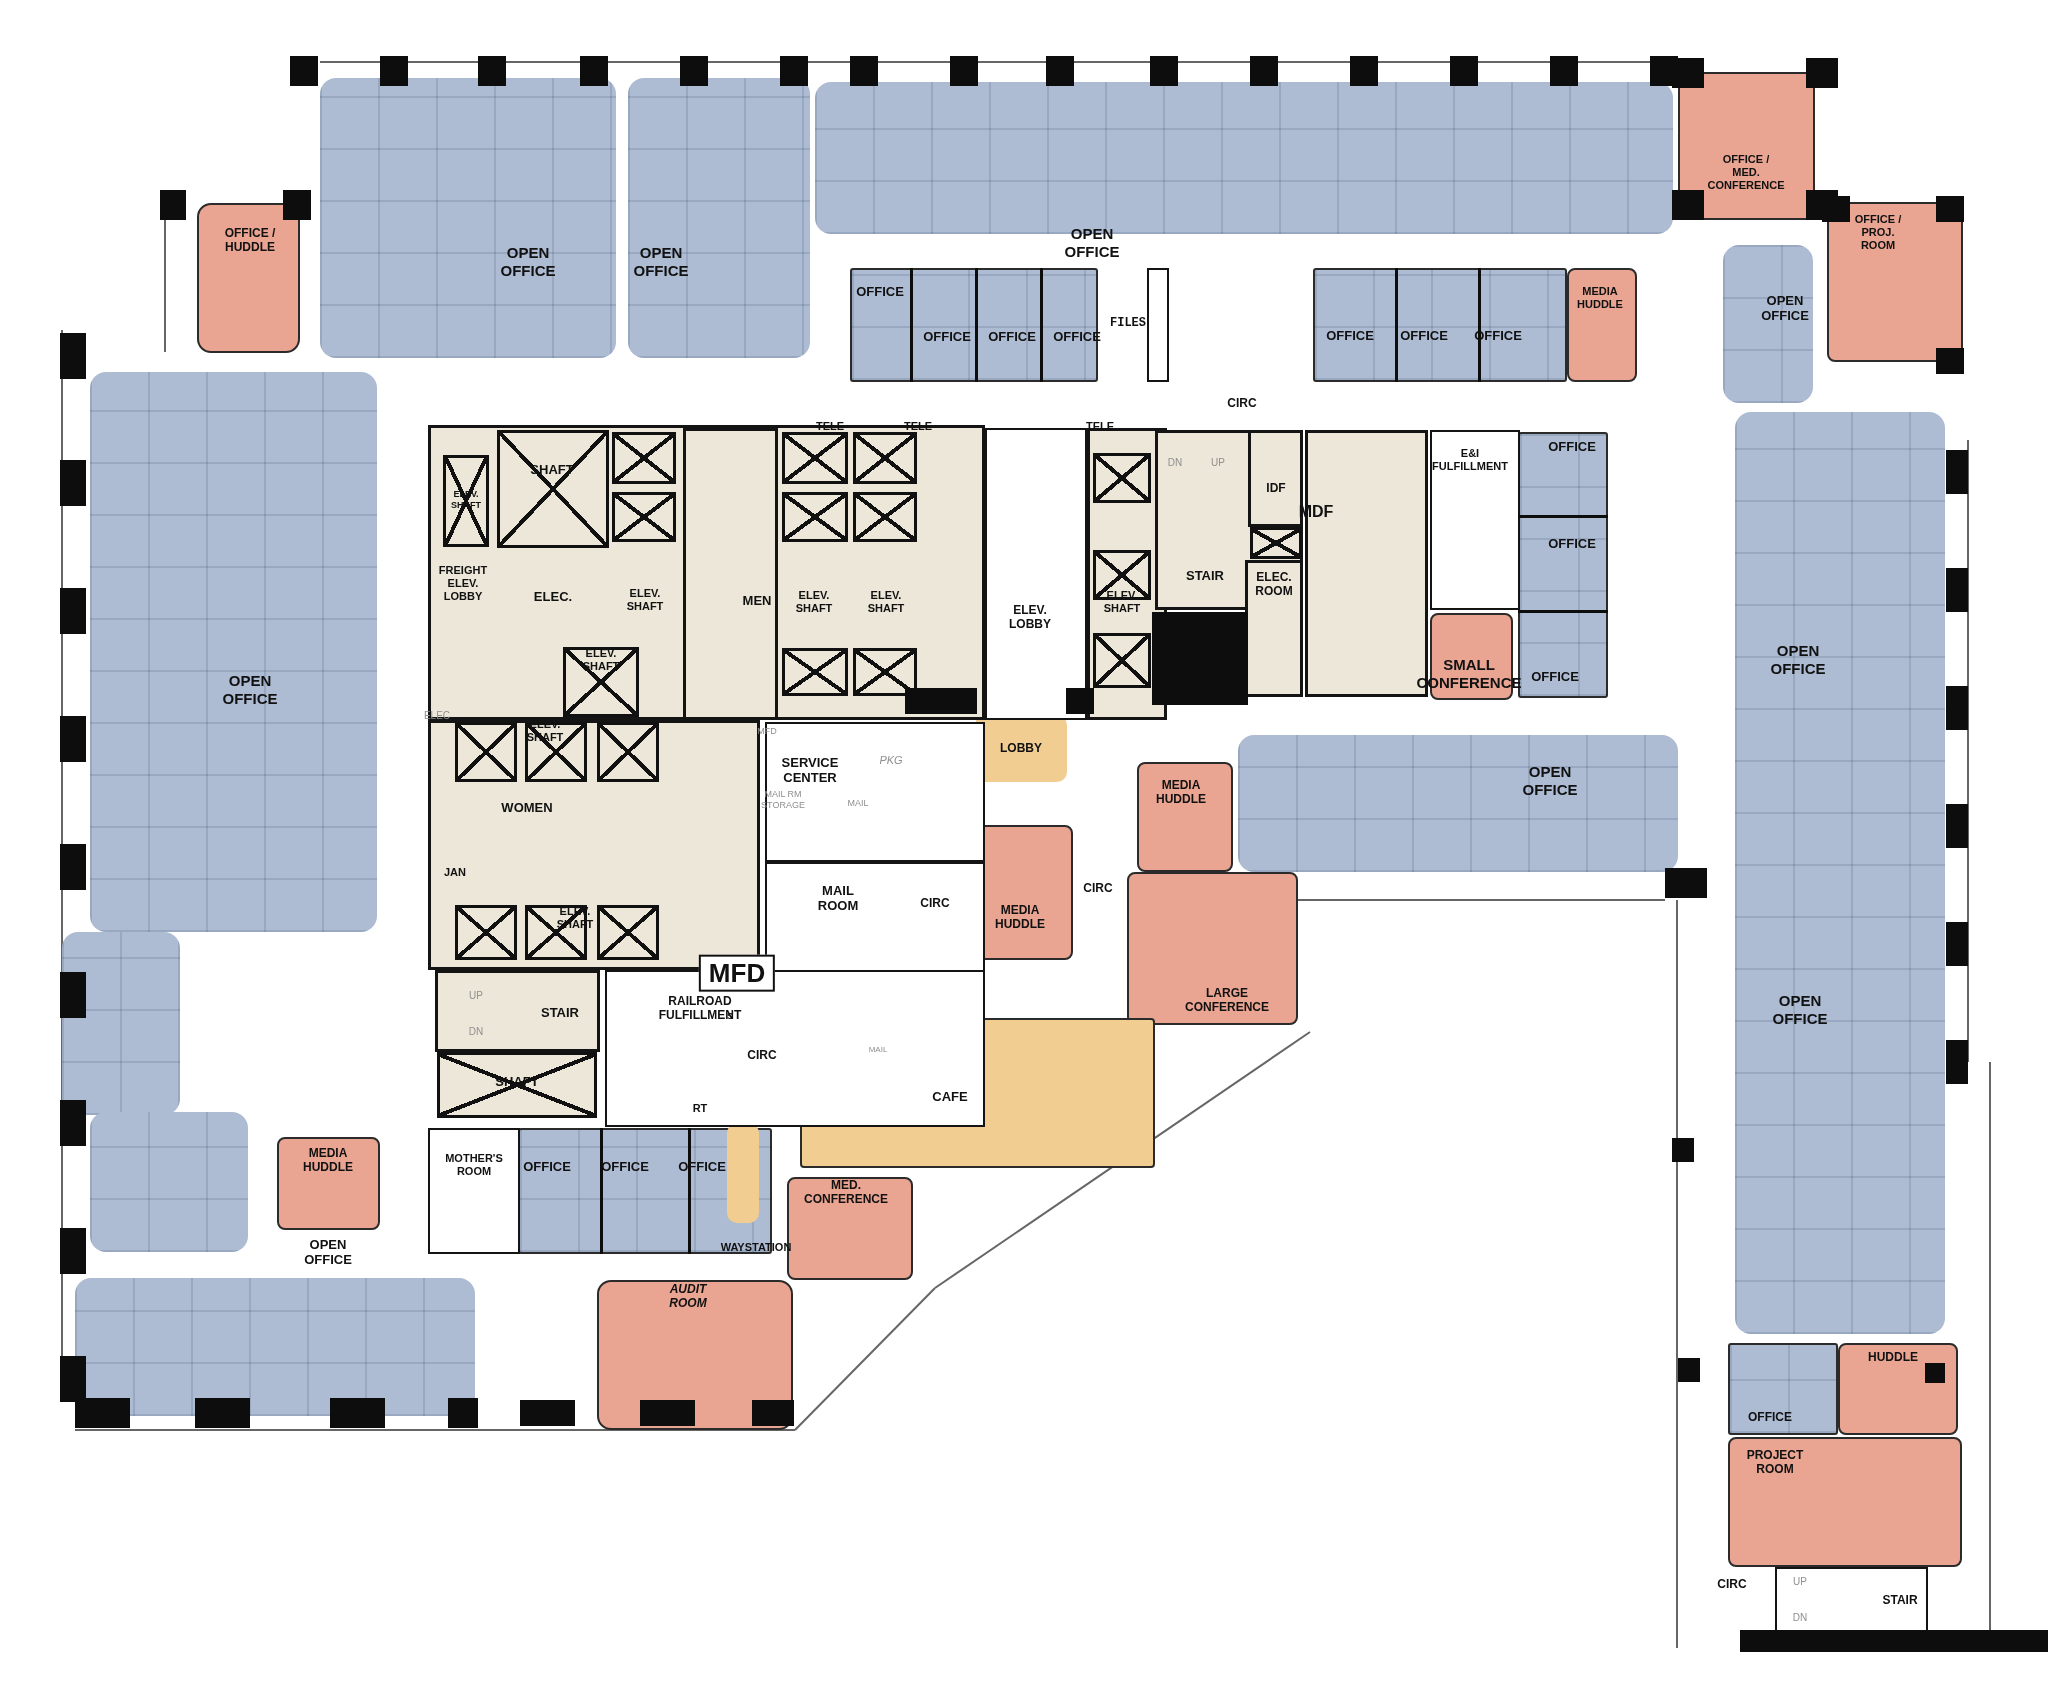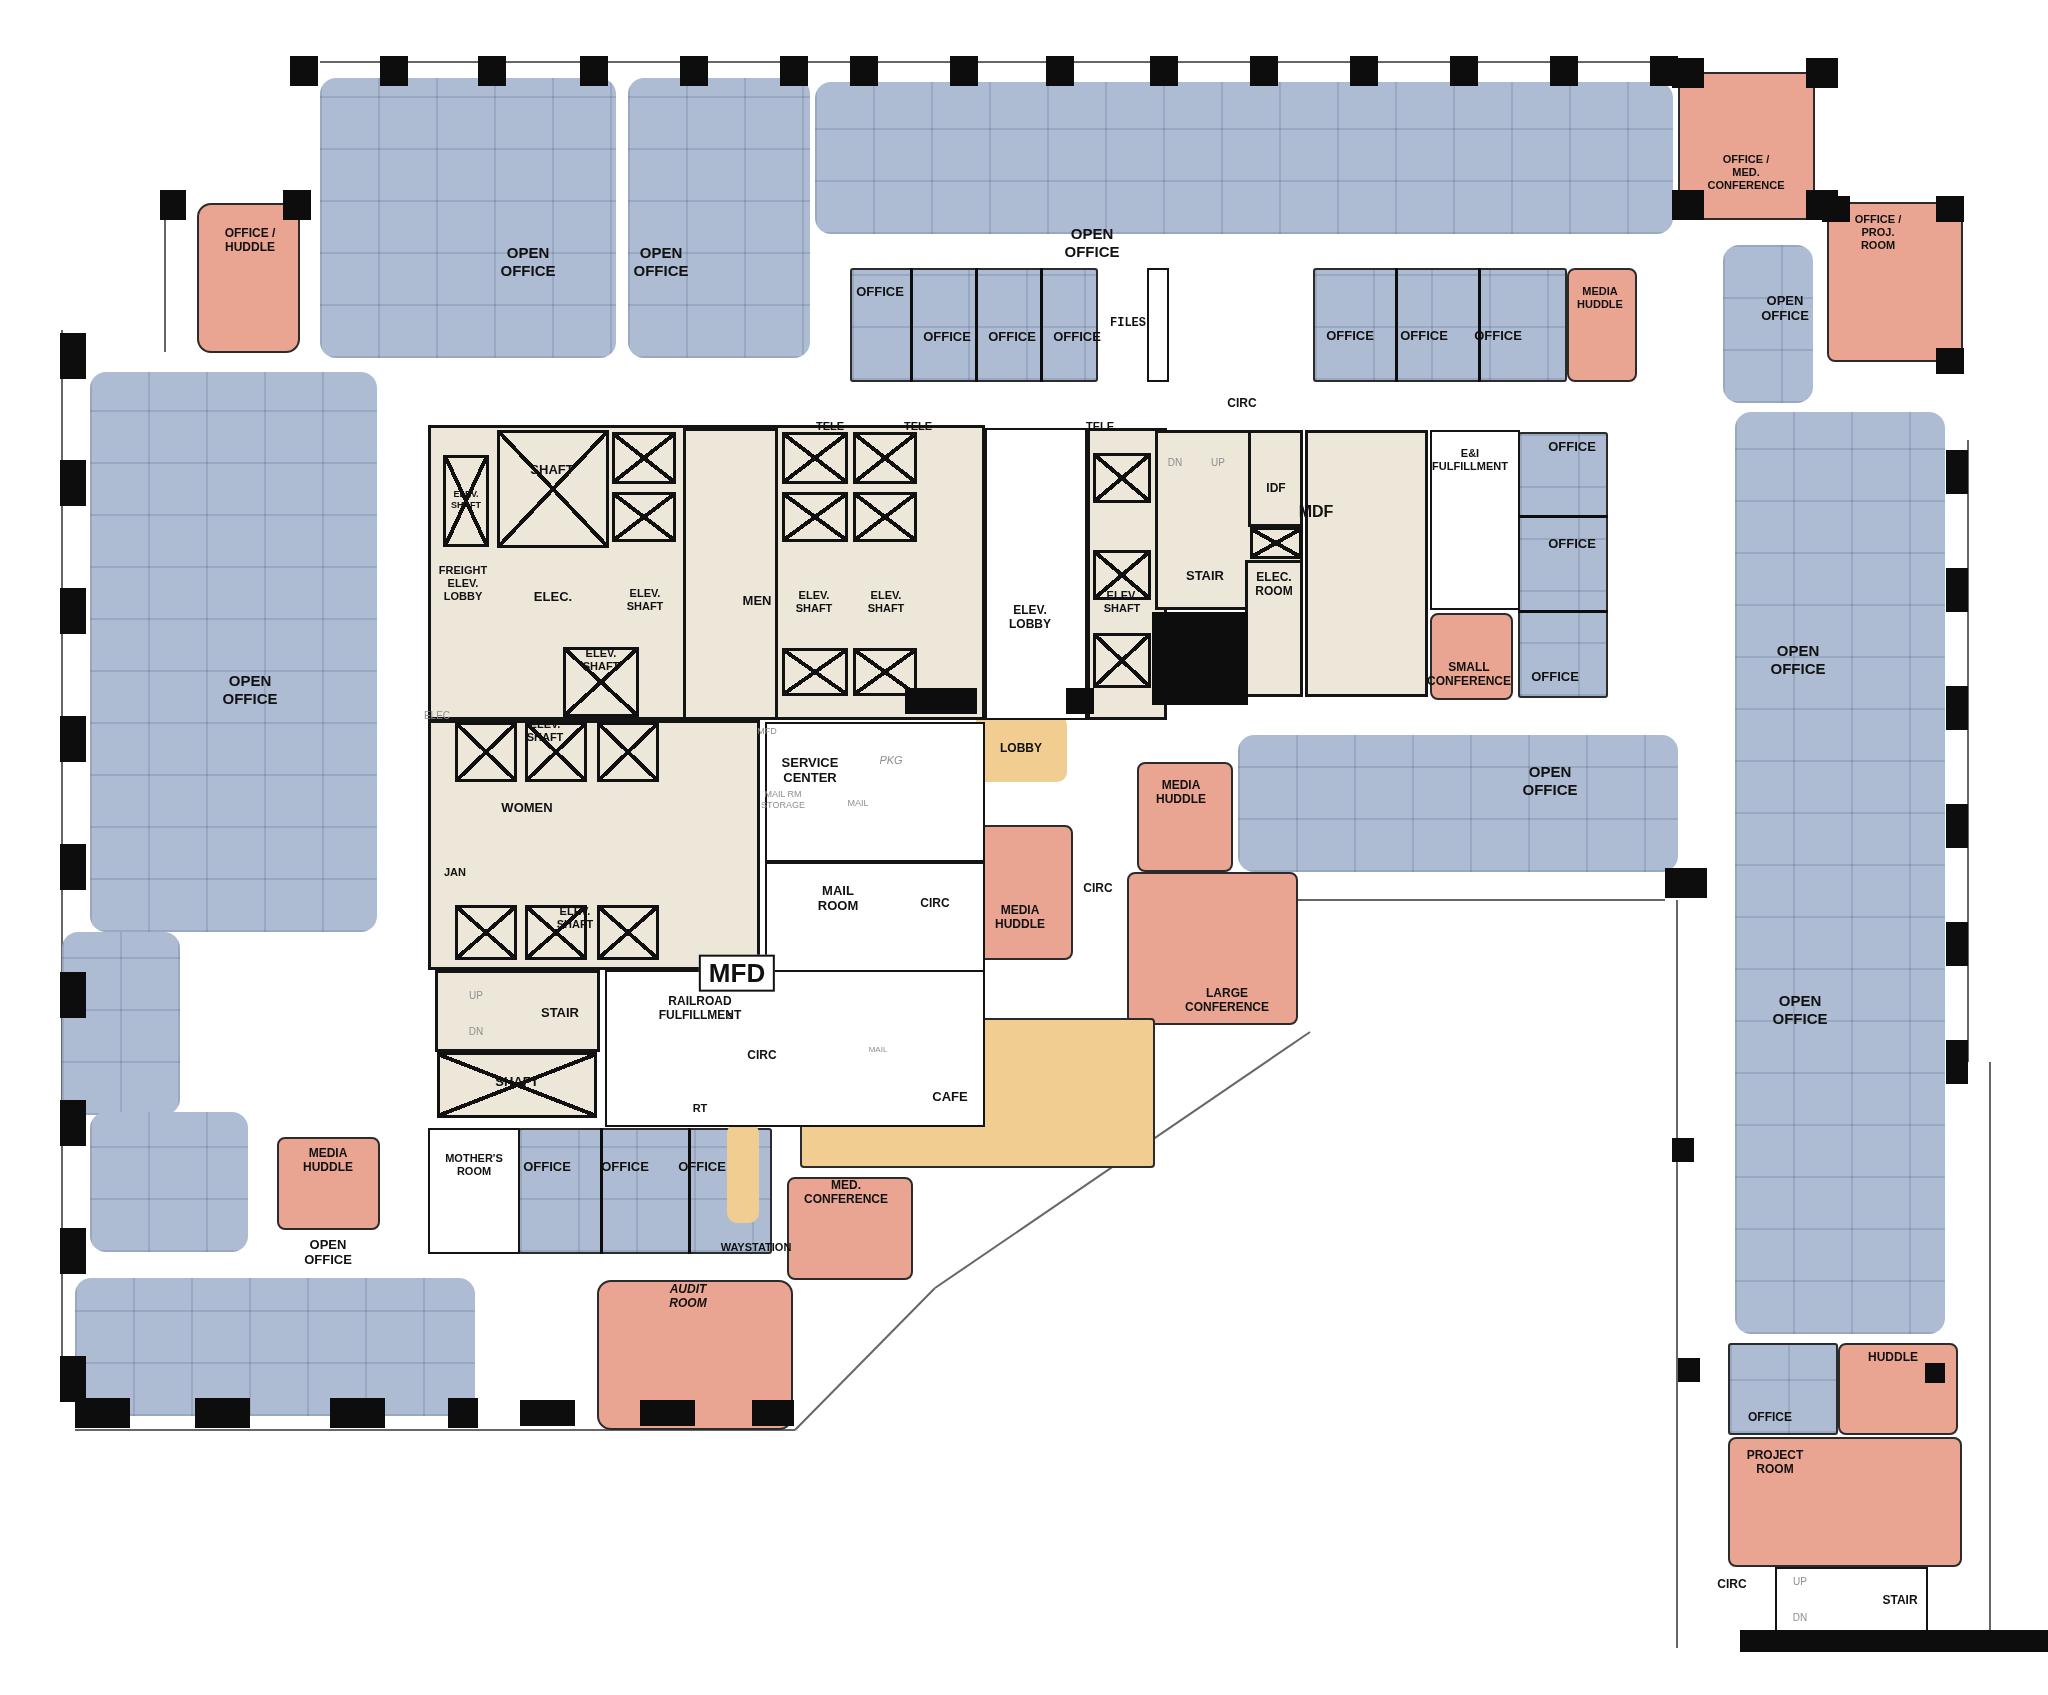--- a/index.html
+++ b/index.html
@@ -272,21 +272,21 @@
       <div class="txt" style="left: 1020px; top: 917px; font-size: 12px;">MEDIA
 HUDDLE</div>
       <div class="txt" style="left: 1181px; top: 792px; font-size: 12px;">MEDIA
 HUDDLE</div>
       <div class="txt" style="left: 328px; top: 1160px; font-size: 12px;">MEDIA
 HUDDLE</div>
       <div class="txt" style="left: 1600px; top: 298px; font-size: 11px;">MEDIA
 HUDDLE</div>
       <div class="txt" style="left: 1227px; top: 1000px; font-size: 12px;">LARGE
 CONFERENCE</div>
-      <div class="txt" style="left: 1469px; top: 674px; font-size: 12px;">SMALL
+      <div class="txt" style="left: 1469px; top: 674px; font-size: 15px;">SMALL
 CONFERENCE</div>
       <div class="txt" style="left: 1746px; top: 172px; font-size: 11px;">OFFICE /
 MED.
 CONFERENCE</div>
       <div class="txt" style="left: 1878px; top: 232px; font-size: 11px;">OFFICE /
 PROJ.
 ROOM</div>
       <div class="txt" style="left: 250px; top: 240px; font-size: 12px;">OFFICE /
 HUDDLE</div>
       <div class="txt" style="left: 1893px; top: 1357px; font-size: 12px;">HUDDLE</div>

